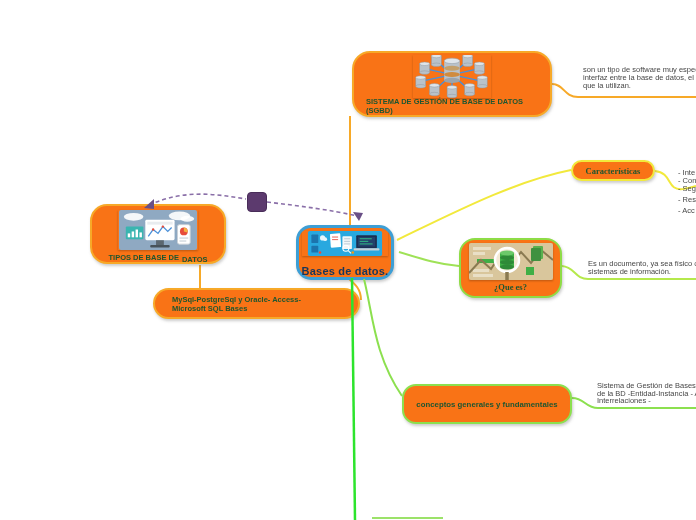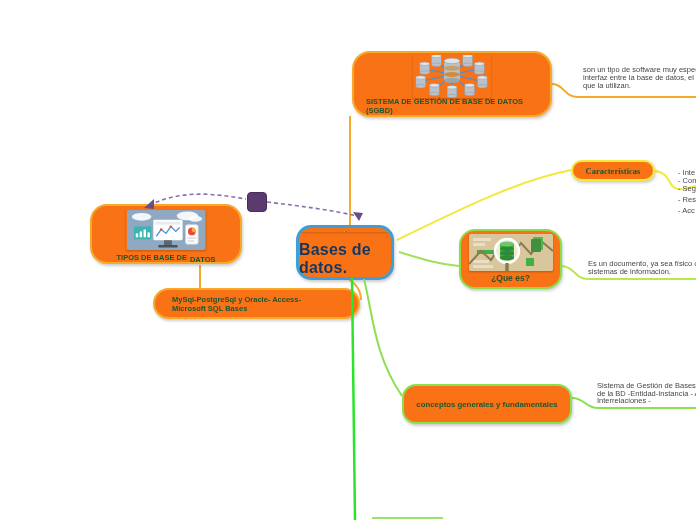--- a/index.html
+++ b/index.html
@@ -7,41 +7,41 @@
           font-family:"Liberation Sans","DejaVu Sans",sans-serif;}
   svg.layer{position:absolute;left:0;top:0;pointer-events:none;}
   .node{position:absolute;background:#f97316;box-sizing:border-box;z-index:2;
         box-shadow:1px 2px 3px rgba(110,110,110,.35);}
   .node-label{font-weight:bold;color:#1e5631;}
   .img-frame{display:block;margin:0 auto;box-shadow:0 1px 2px rgba(0,0,0,.25);}
   .note{position:absolute;z-index:2;color:#474747;font-size:7.5px;line-height:8px;white-space:nowrap;}
   
   #node-center{left:296px;top:225px;width:98px;height:55px;border:3px solid #3d9fd6;border-radius:15px;
                display:flex;flex-direction:column;align-items:center;padding-top:3px;}
-  #node-center .node-label{font-size:16px;color:#17365d;margin-top:9px;letter-spacing:.2px;}
+  #node-center .node-label{font-size:11px;color:#17365d;margin-top:9px;letter-spacing:.2px;}
   
   #node-sgbd{left:352px;top:51px;width:200px;height:66px;border:2px solid #f7a928;border-radius:18px;
              display:flex;flex-direction:column;align-items:center;padding-top:2px;}
   #node-sgbd .node-label{font-size:7.5px;line-height:8.5px;align-self:flex-start;padding-left:12px;}
   
-  #node-tipos{left:90px;top:204px;width:152px;height:60px;border:2px solid #f7a928;border-radius:17px;
+  #node-tipos{left:90px;top:204px;width:136px;height:60px;border:2px solid #f7a928;border-radius:17px;
               display:flex;flex-direction:column;align-items:center;padding-top:4px;}
   #node-tipos .node-label{font-size:7.5px;margin-top:3px;white-space:nowrap;}
   #node-tipos .tail{display:inline-block;transform:translateY(2px);margin-left:3px;}
   
   #node-mysql{left:153px;top:288px;width:207px;height:31px;border:2px solid #f7a928;border-radius:16px;
               display:flex;flex-direction:column;justify-content:center;padding-left:17px;}
   #node-mysql .node-label{font-size:7.5px;line-height:9px;}
   
   #node-caract{left:571px;top:160px;width:84px;height:21px;border:2px solid #f2e93c;border-radius:12px;
                display:flex;align-items:center;justify-content:center;}
   #node-caract .node-label{font-size:8.5px;font-family:Liberation Serif, serif;}
   
-  #node-quees{left:459px;top:229px;width:103px;height:60px;border:2px solid #8edc46;border-radius:16px;
-              display:flex;flex-direction:column;align-items:center;padding-top:3px;}
+  #node-quees{left:459px;top:238px;width:103px;height:60px;border:2px solid #8edc46;border-radius:16px;
+              display:flex;flex-direction:column;align-items:center;padding-top:3px;font-family:Liberation Serif, serif;}
   #node-quees .node-label{font-size:8.5px;margin-top:2px;}
   
   #node-conceptos{left:402px;top:384px;width:170px;height:40px;border:2px solid #8ce04f;border-radius:14px;
                   display:flex;align-items:center;justify-content:center;}
   #node-conceptos .node-label{font-size:7.8px;white-space:nowrap;}
   
   #rel-square{position:absolute;left:247px;top:192px;width:18px;height:18px;background:#5c3a6e;
               border:1px solid #492d59;border-radius:4px;z-index:3;}
   
   #note-sgbd{left:583px;top:66px;}

